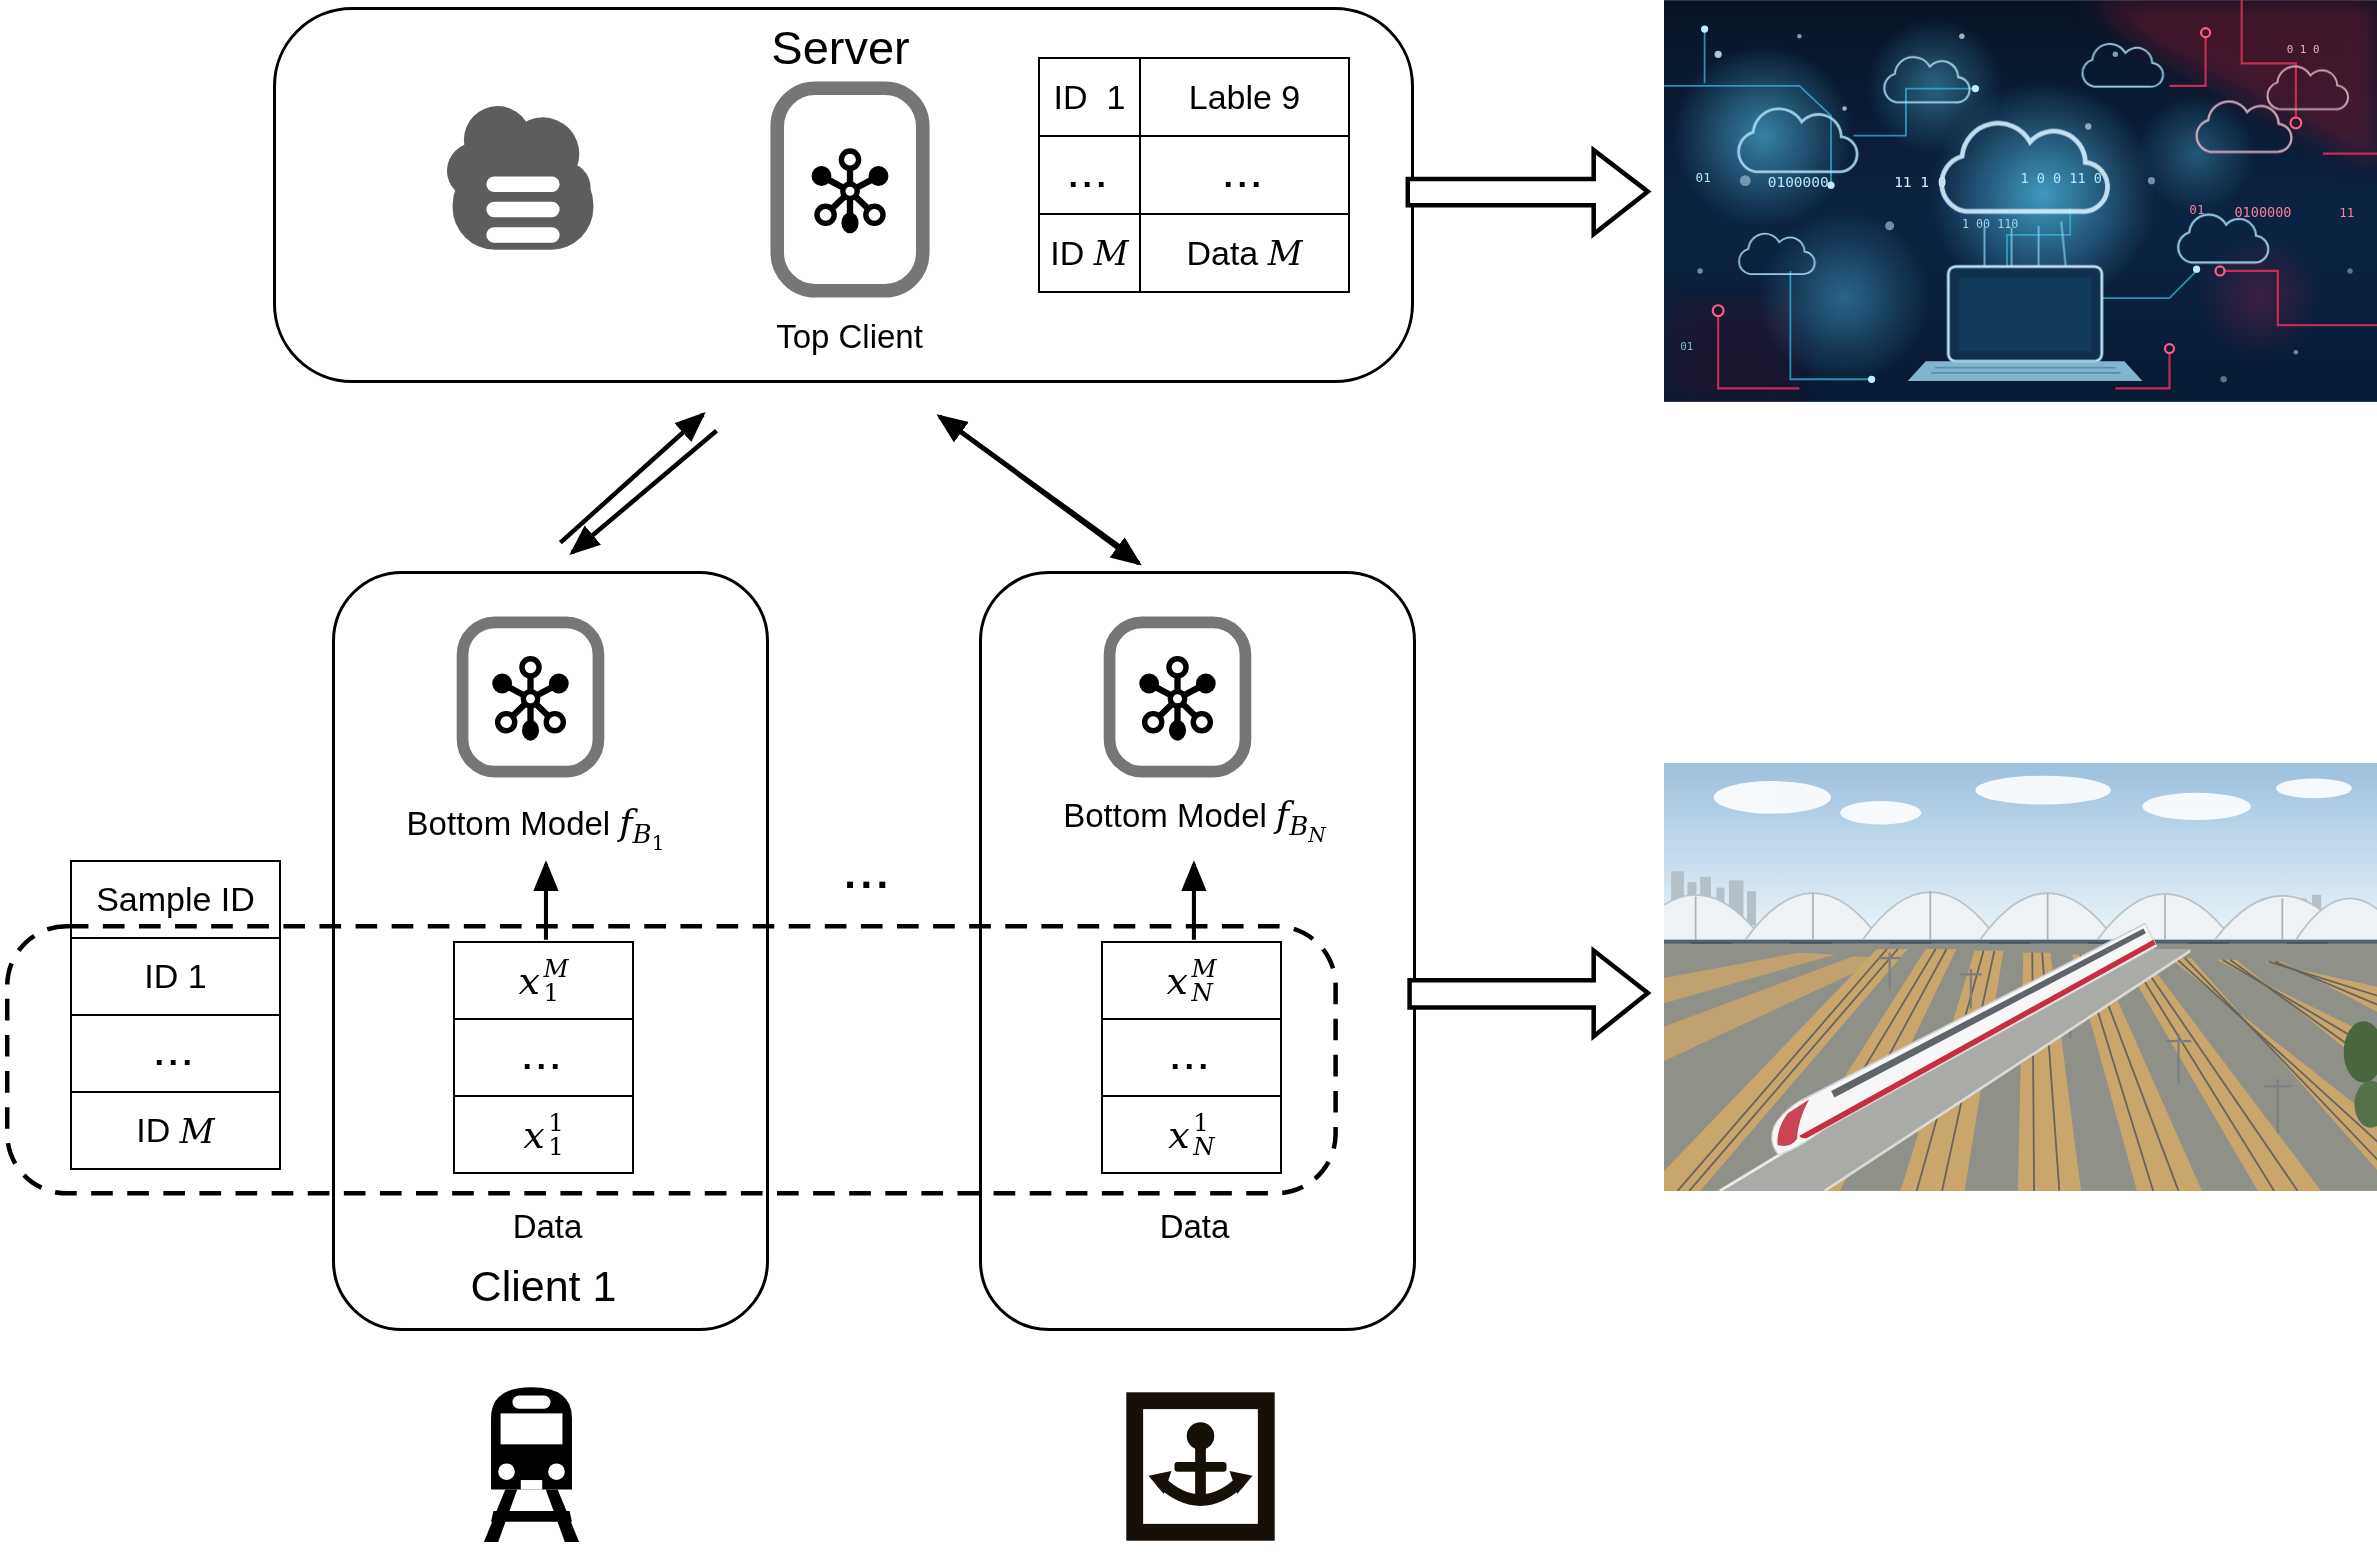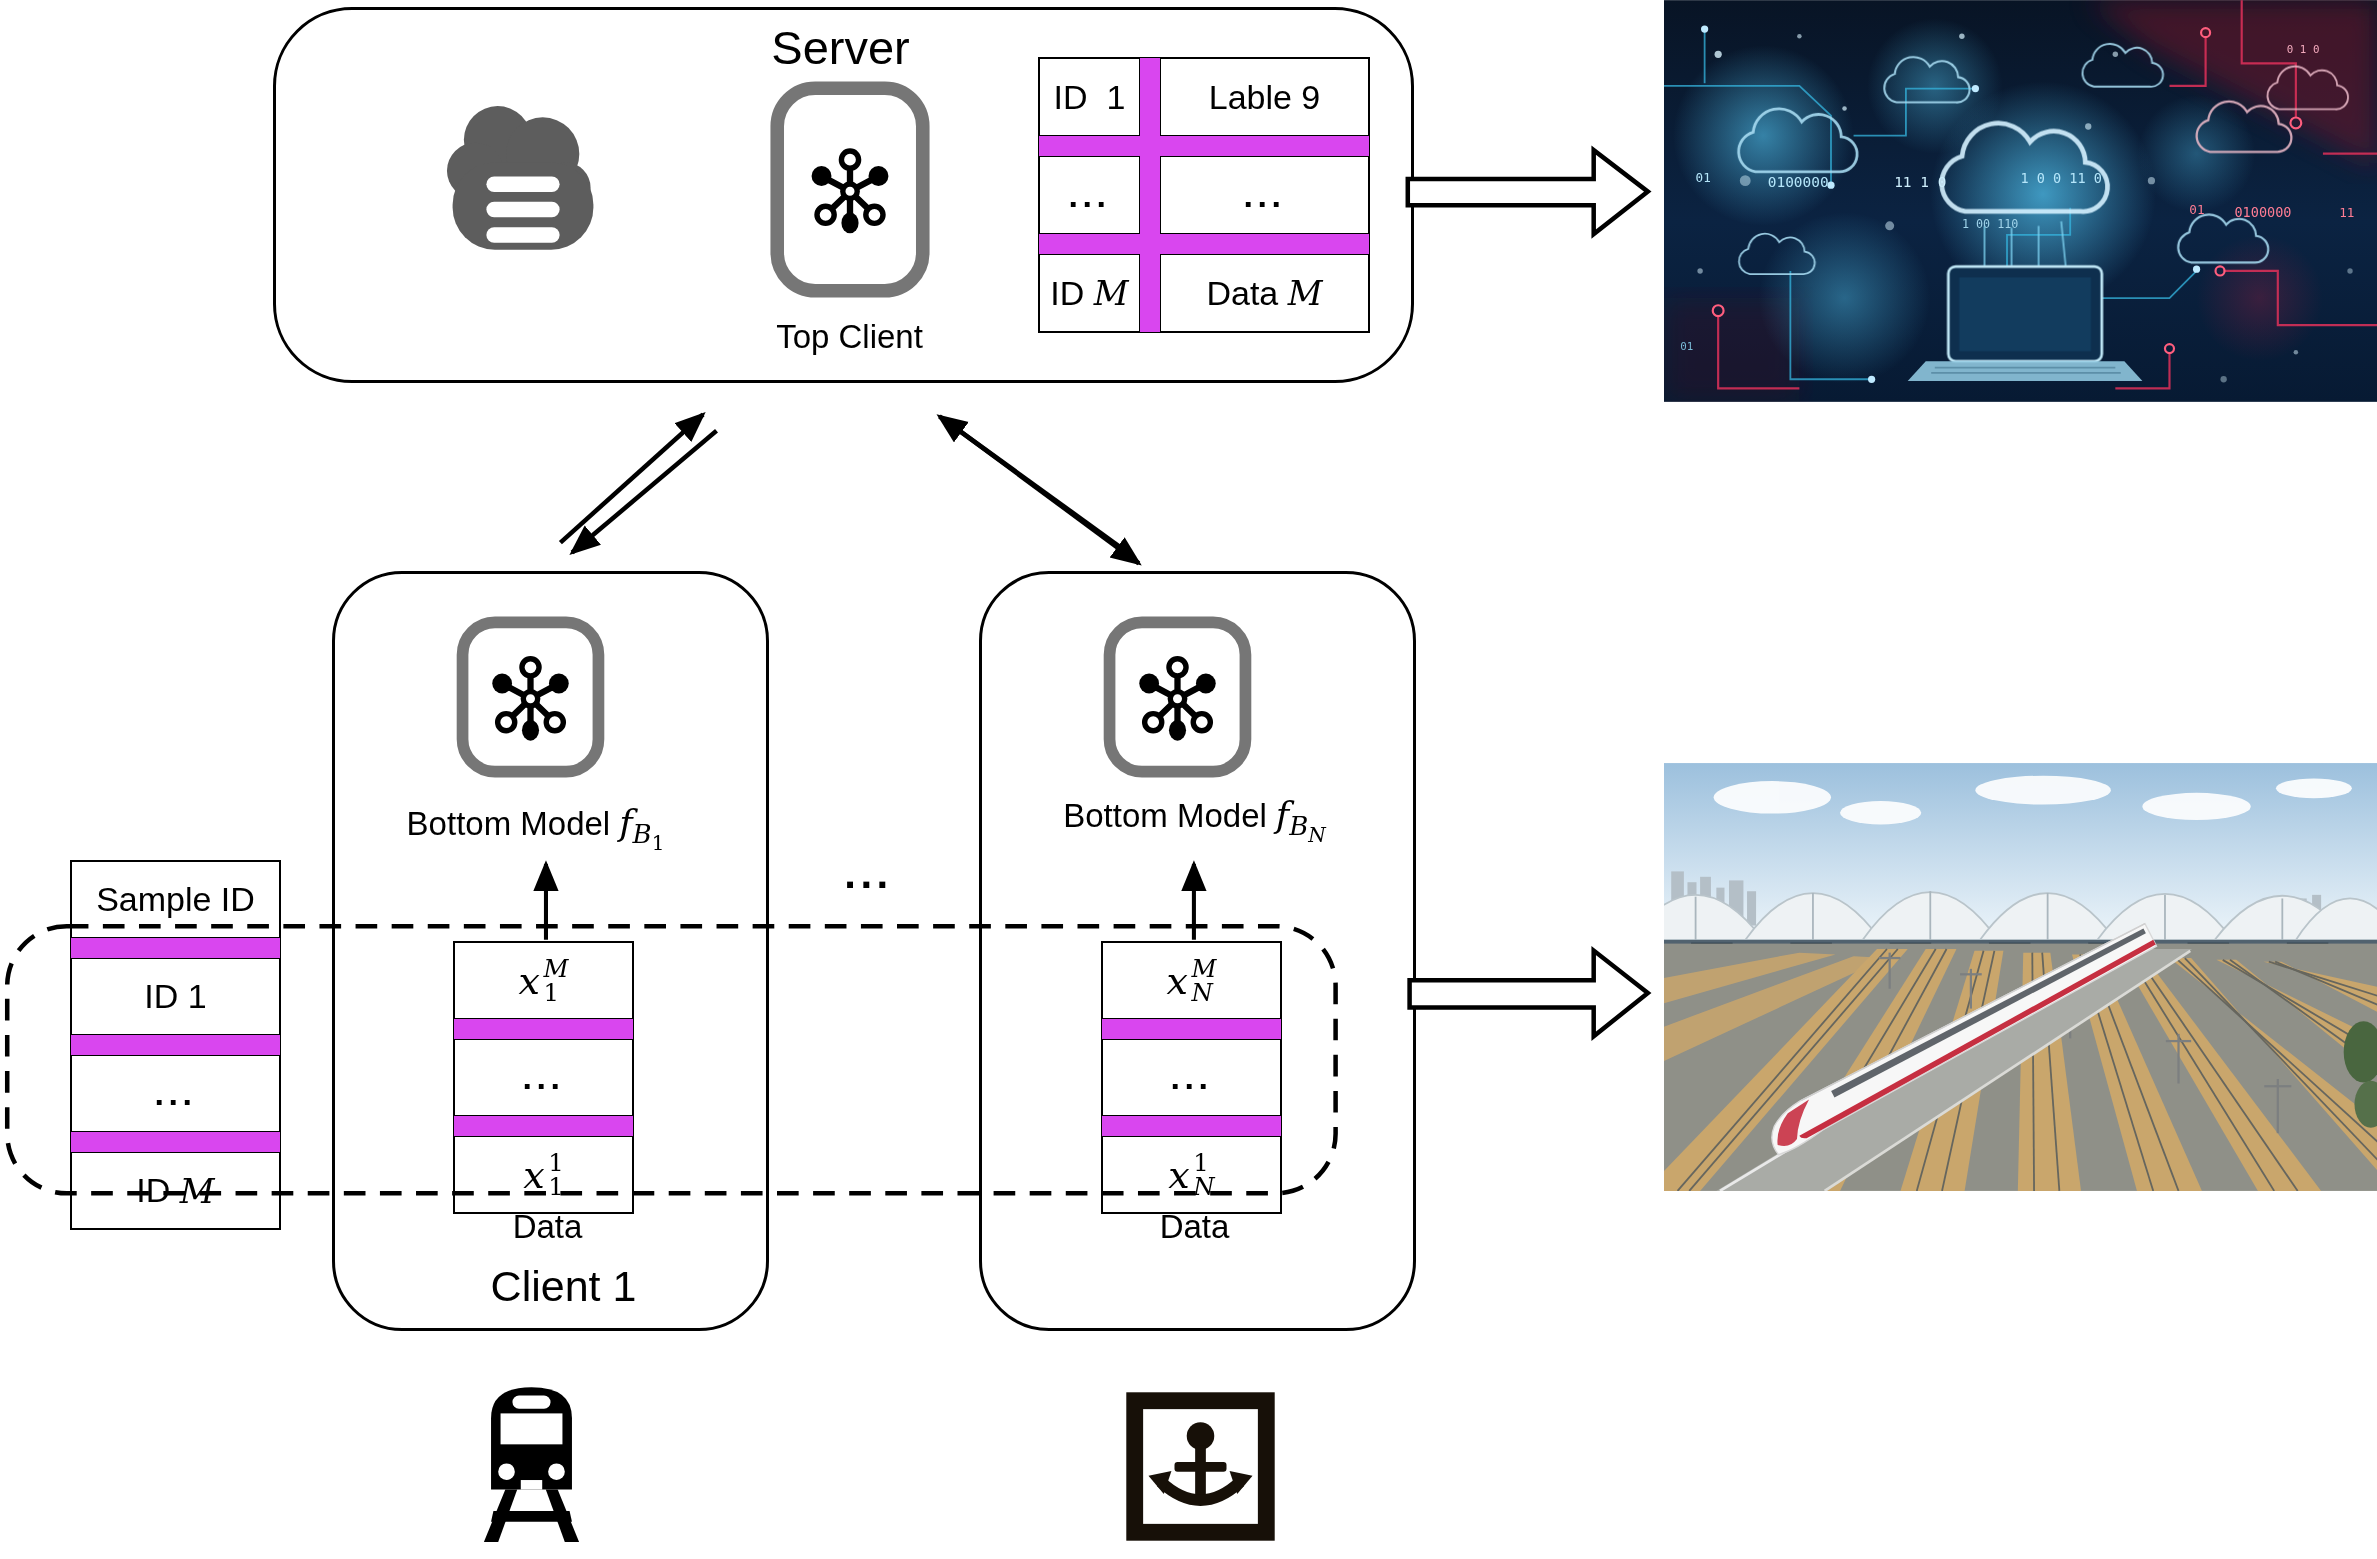--- a/index.html
+++ b/index.html
@@ -6,21 +6,21 @@
   .stage{position:relative;width:2377px;height:1560px;background:#fff;overflow:hidden;
          font-family:"Liberation Sans",sans-serif;color:#000;}
   .abs{position:absolute;}
   .box{position:absolute;border:3.6px solid #000;background:transparent;}
   .title{position:absolute;text-align:center;font-size:47px;}
   .caption{position:absolute;text-align:center;font-size:33px;}
   .bigname{position:absolute;text-align:center;font-size:43px;}
   .dots{font-weight:700;letter-spacing:4.5px;font-size:38px;}
   .pre{white-space:pre;}
   
-  .tbl{position:absolute;display:grid;background:#d946ef;border:1.8px solid #000;gap:20px;}
+  .tbl{position:absolute;display:grid;background:#3b82f6;border:1.8px solid #000;}
   .tbl .cell{border:1.8px solid #000;display:flex;align-items:center;justify-content:center;
              font-size:34px;background:#fff;}
   
   .mvar{font-family:"DejaVu Serif",serif;font-style:italic;}
   .mup{font-family:"DejaVu Serif",serif;font-style:normal;}
   .mx{display:inline-flex;align-items:center;font-family:"DejaVu Serif",serif;}
   .mx .base{font-style:italic;font-size:38px;line-height:1;}
   .mx .ss{display:inline-flex;flex-direction:column;align-items:flex-start;margin-left:3.6px;line-height:.95;}
   .mx .ss span{font-size:24.4px;}
   .fn{display:inline-block;font-family:"DejaVu Serif",serif;font-size:36px;margin-left:9px;}
@@ -358,21 +358,21 @@
       <span class="mx">
           <i class="base">x</i>
           <span class="ss">
             <span class="mup">1</span>
             <span class="mup">1</span>
           </span>
         </span>
     </div>
   </div>
   <div class="caption" style="left:332px;top:1208px;width:431px;">Data</div>
-  <div class="bigname" style="left:348px;top:1262px;width:431px;">Client 1</div>
+  <div class="bigname" style="left:328px;top:1262px;width:431px;">Client 1</div>
 
   <div class="box" style="left:979px;top:571px;width:431px;height:754px;border-radius:70px;"></div>
   <svg class="abs" style="left:1103px;top:616px" width="149" height="162" viewBox="0 0 165 180">
     <rect x="7" y="7" width="151" height="166" rx="36" fill="#fff" stroke="#767676" stroke-width="13"></rect>
     <use href="#nnGlyph" transform="translate(32.5,40)"></use>
   </svg>
   <div class="caption" style="left:979px;top:794px;width:431px;">
     <span>Bottom Model</span><span class="fn"><i>f</i><sub class="s1"><i>B</i></sub><sub class="s2 mvar">N</sub></span>
   </div>
   <div class="tbl" style="left:1101px;top:941px;grid-template-columns:179px;grid-auto-rows:77px;">

